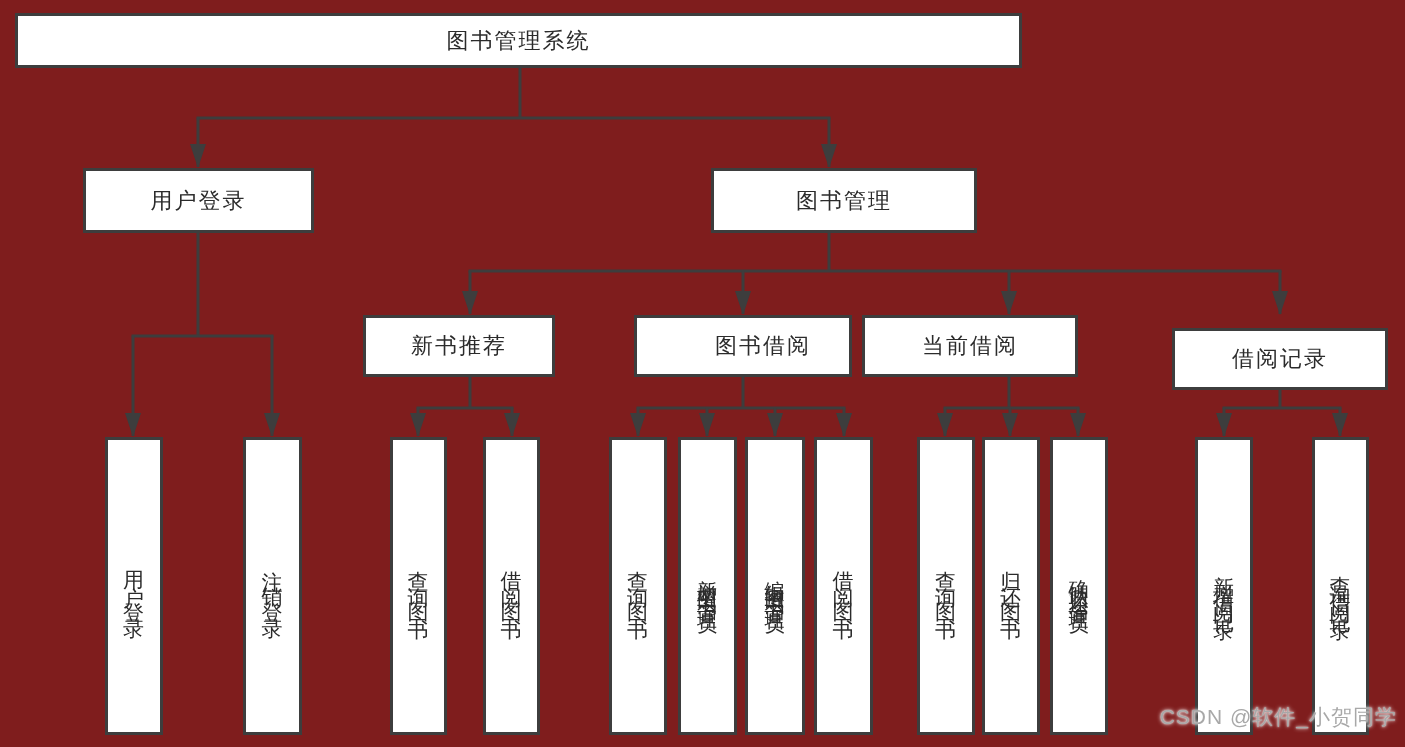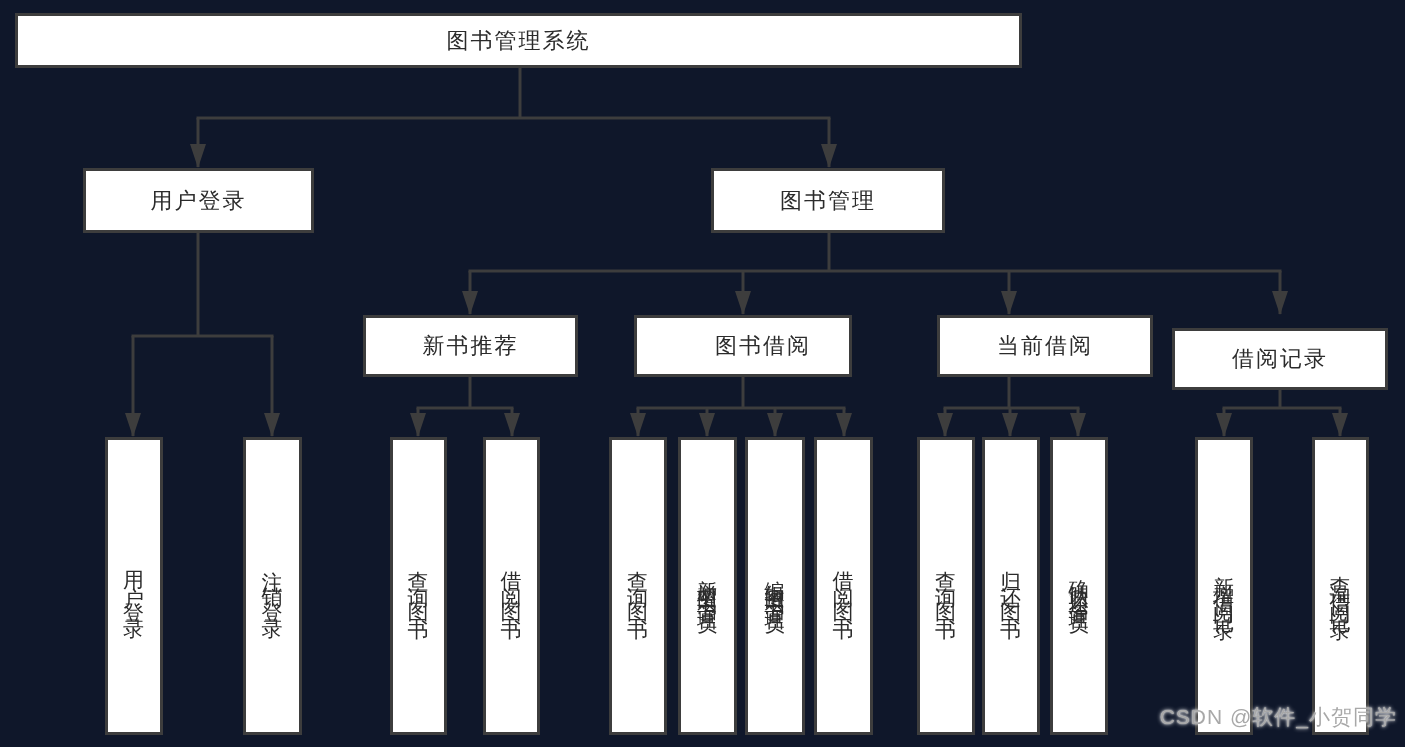--- a/index.html
+++ b/index.html
@@ -1,19 +1,19 @@
 <!DOCTYPE html>
 <html><head>
 <meta charset="utf-8">
 <style>
   html,body{margin:0;padding:0;background:#ffffff;}
   #canvas{
     position:relative;
     width:1405px;height:747px;
-    background:#0f172a;
+    background:#7f1d1d;
     font-family:"Liberation Sans", sans-serif;
     overflow:hidden;
   }
   #wires{position:absolute;left:0;top:0;width:1405px;height:747px;}
   .node{
     position:absolute;
     box-sizing:border-box;
     border:3px solid #3d3d3d;
     background:#ffffff;
     display:flex;
@@ -100,31 +100,31 @@
     </g>
   </svg>
 
   <div class="node root" style="left:15px;top:13px;width:1007px;height:55px;">
     <span class="h-label">图书管理系统</span>
   </div>
 
   <div class="node" style="left:83px;top:168px;width:231px;height:65px;">
     <span class="h-label">用户登录</span>
   </div>
-  <div class="node" style="left:711px;top:168px;width:234px;height:65px;">
+  <div class="node" style="left:711px;top:168px;width:266px;height:65px;">
     <span class="h-label">图书管理</span>
   </div>
 
-  <div class="node" style="left:363px;top:315px;width:215px;height:62px;">
+  <div class="node" style="left:363px;top:315px;width:192px;height:62px;">
     <span class="h-label">新书推荐</span>
   </div>
   <div class="node" style="left:634px;top:315px;width:218px;height:62px;padding-left:40px;">
     <span class="h-label">图书借阅</span>
   </div>
-  <div class="node" style="left:937px;top:315px;width:216px;height:62px;">
+  <div class="node" style="left:862px;top:315px;width:216px;height:62px;">
     <span class="h-label">当前借阅</span>
   </div>
   <div class="node" style="left:1172px;top:328px;width:216px;height:62px;">
     <span class="h-label">借阅记录</span>
   </div>
 
   <div class="node leaf" style="left:105px;top:437px;width:58px;height:298px;">
     <span class="v-label v-short">用户登录</span>
   </div>
   <div class="node leaf" style="left:243px;top:437px;width:59px;height:298px;">

